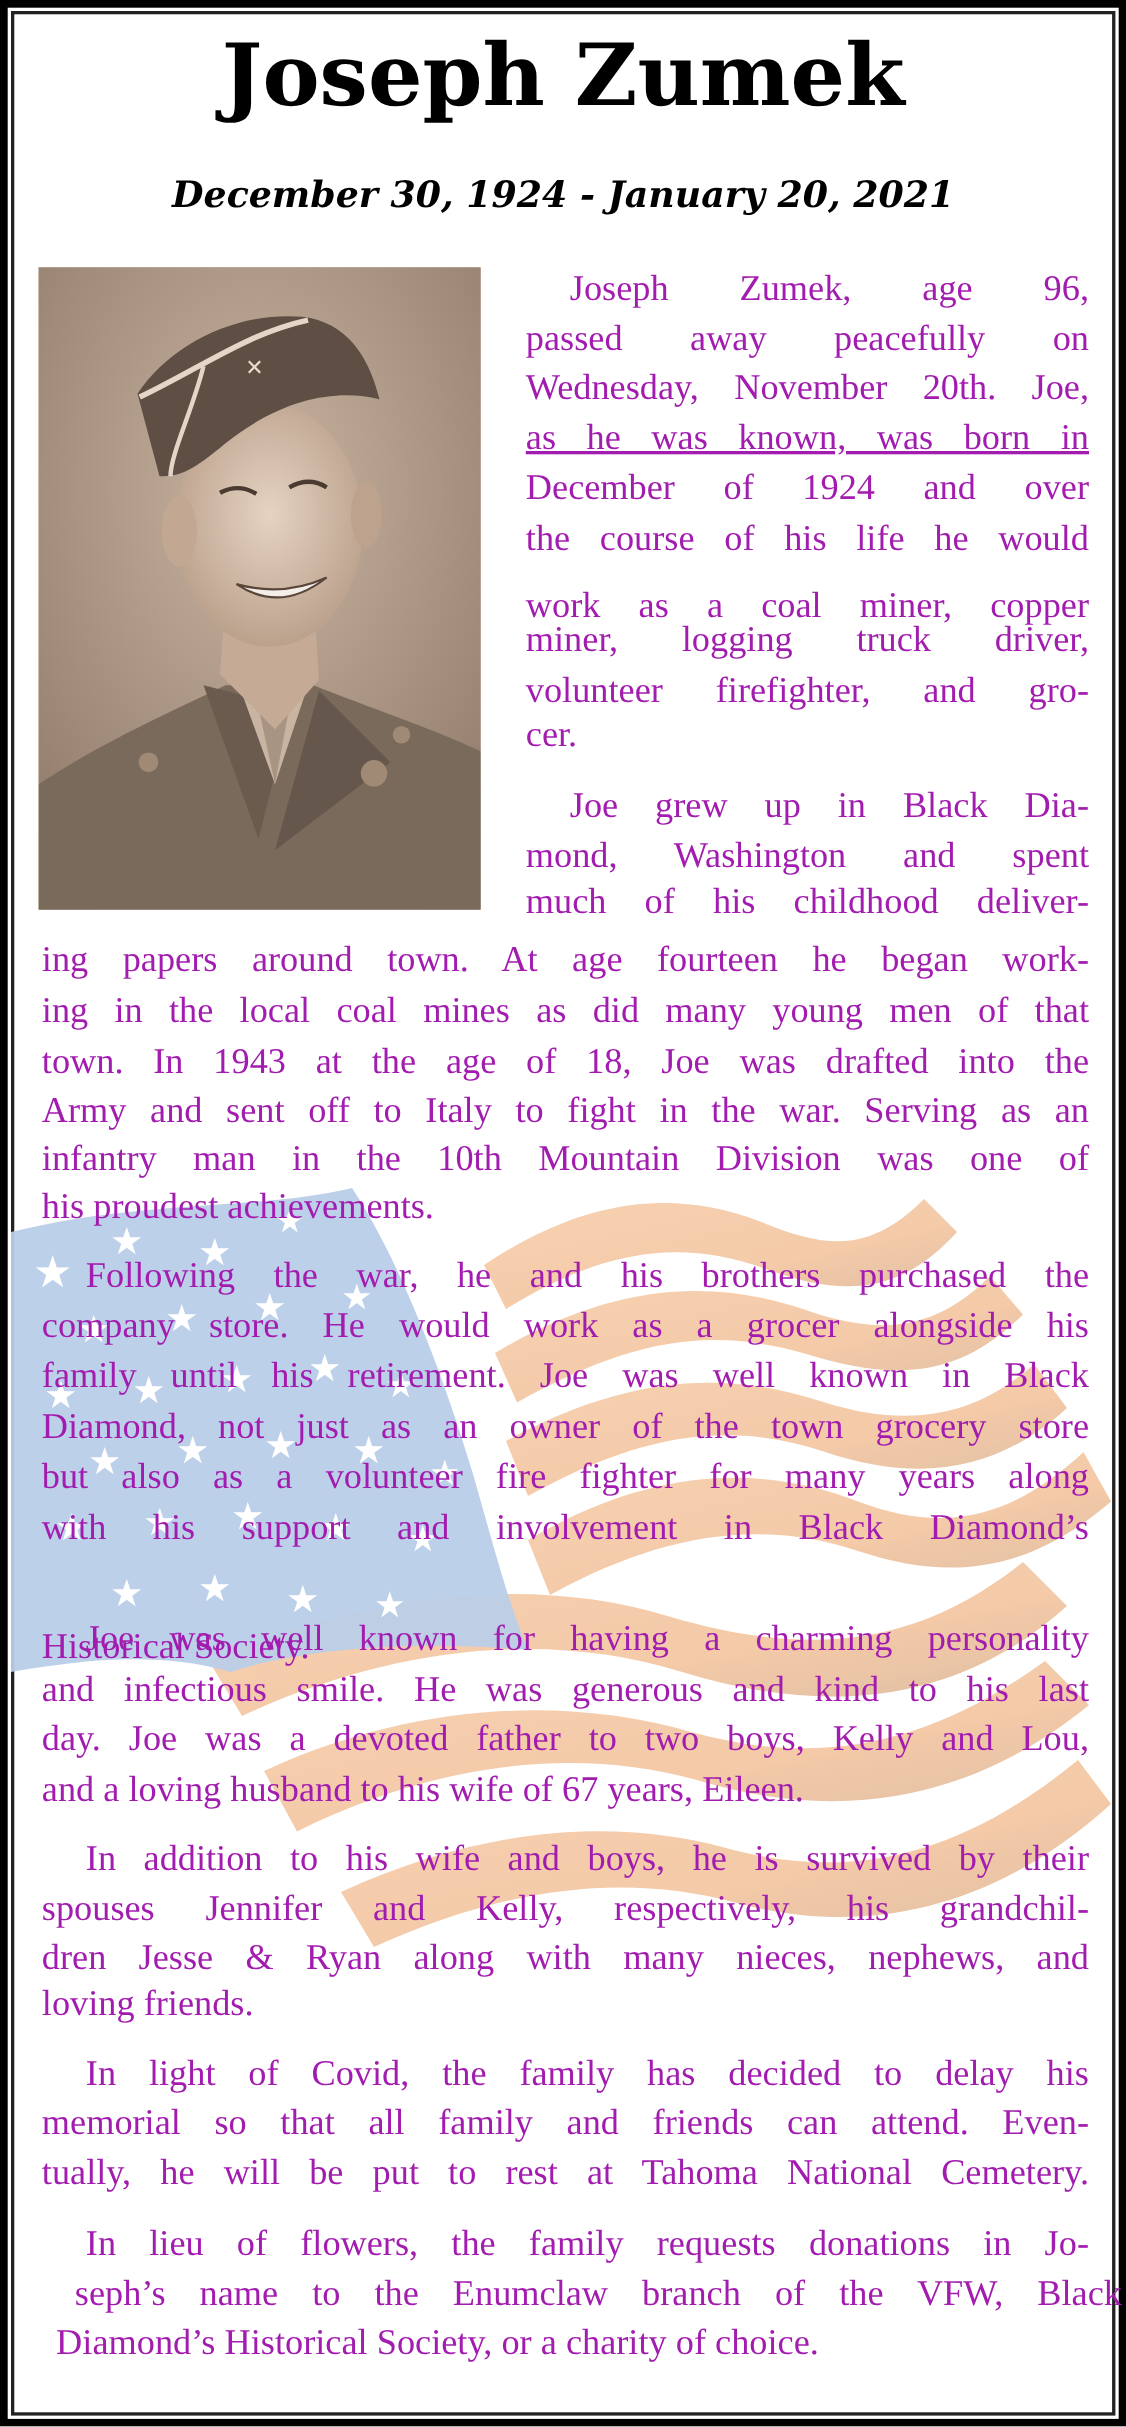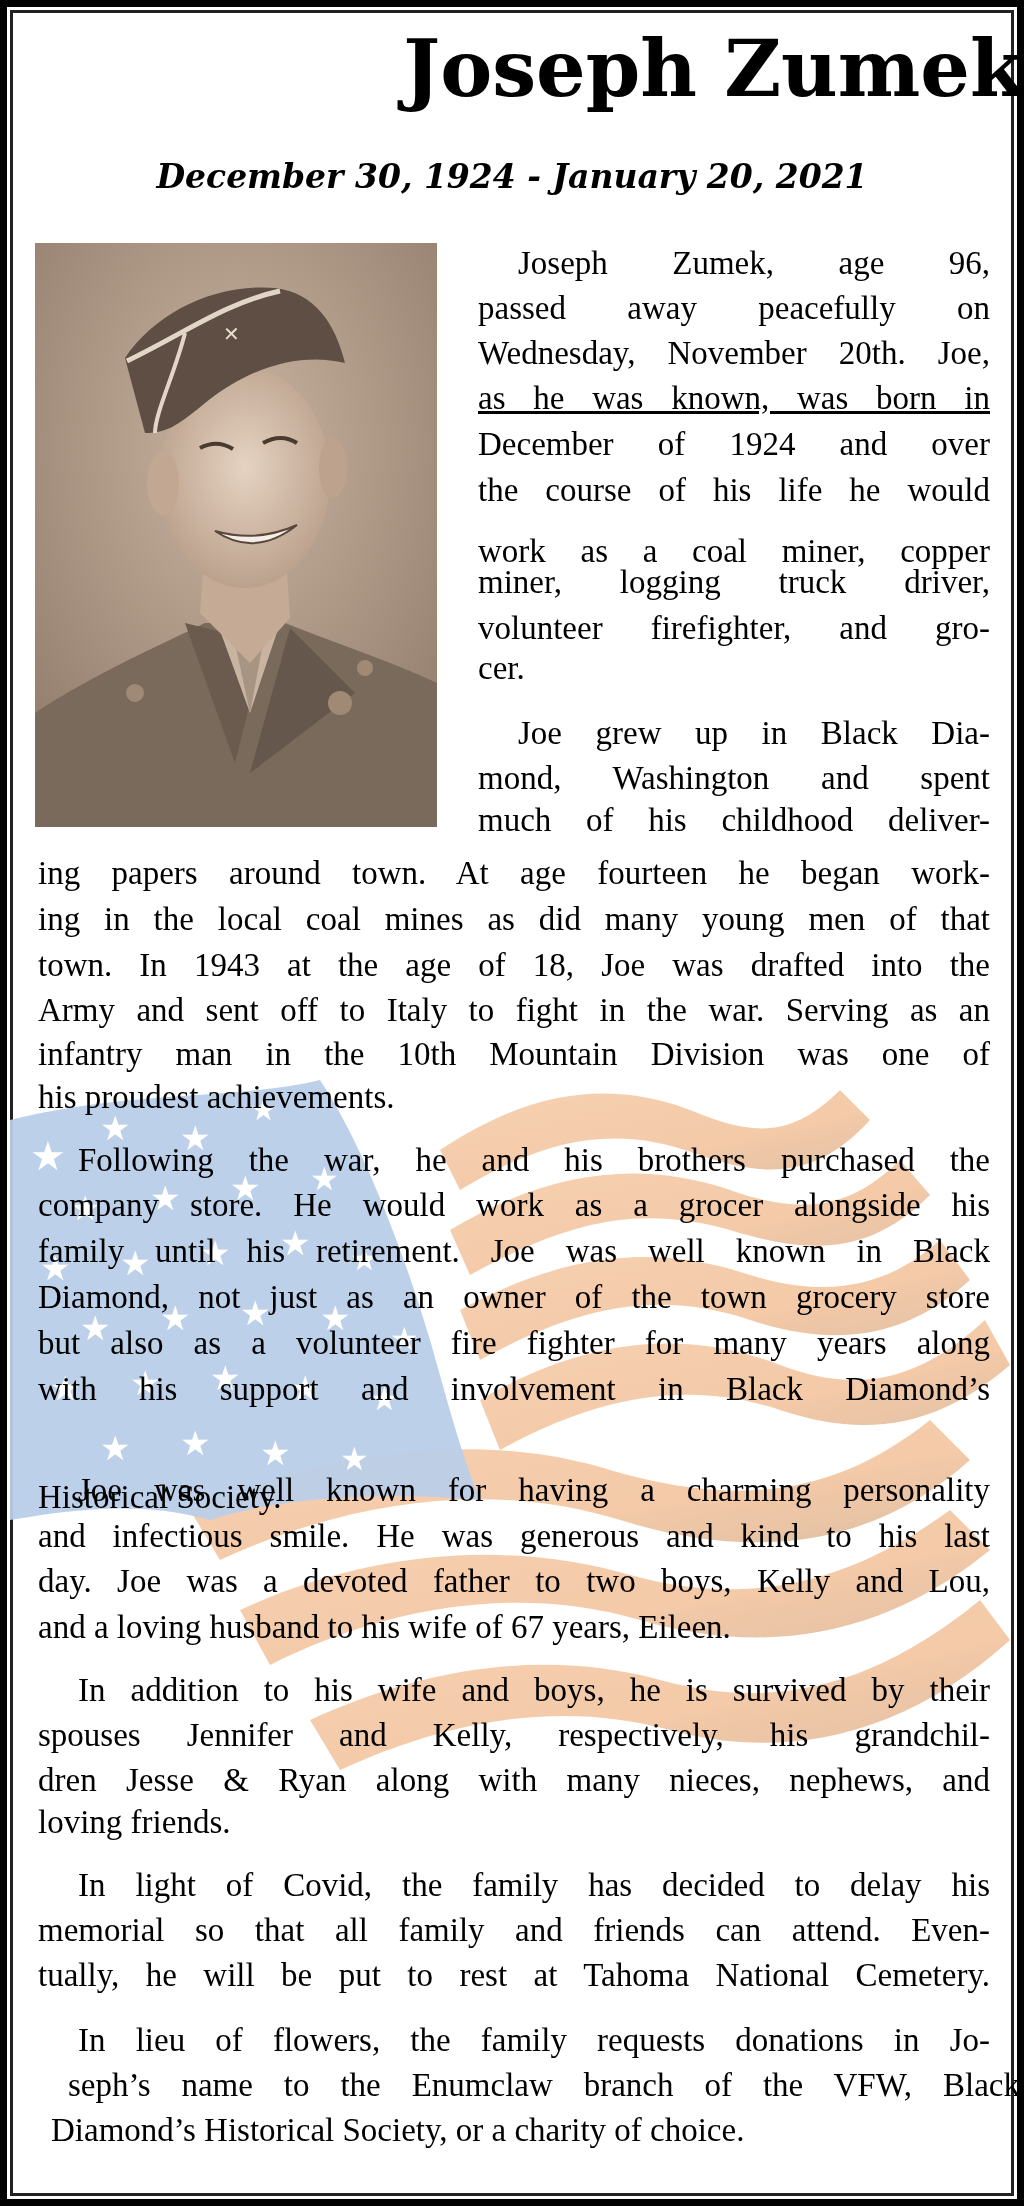--- a/index.html
+++ b/index.html
@@ -6,37 +6,37 @@
   body { width: 1024px; height: 2206px; position: relative; overflow: hidden; }
   .outer {
     position: absolute; left: 0; top: 0; width: 1024px; height: 2206px;
     box-sizing: border-box; border: 7px solid #000; background: #fff;
   }
   .inner {
     position: absolute; left: 10px; top: 10px; right: 10px; bottom: 10px;
     border: 3px solid #222; background: #fff;
   }
   .title {
-    position: absolute; left: 0; width: 1024px; top: 30px; text-align: right;
+    position: absolute; left: 0; width: 1024px; top: 30px; text-align: center;
     font-family: "DejaVu Serif", serif; font-weight: bold; font-size: 78px;
     letter-spacing: 0px; color: #000; line-height: 1;
   }
   .dates {
     position: absolute; left: 0; width: 1024px; top: 160px; text-align: center;
     font-family: "DejaVu Serif", serif; font-weight: bold; font-size: 33px;
     color: #000; line-height: 1; font-style: italic;
   }
   .photo {
     position: absolute; left: 35px; top: 243px; width: 402px; height: 584px;
     overflow: hidden; background: #a88f7c;
   }
   .flag { position: absolute; left: 10px; top: 1080px; width: 1004px; height: 700px; }
   .line {
     position: absolute; font-family: "Liberation Serif", serif; font-size: 33px;
-    color: #000000; white-space: nowrap; text-align: justify; text-align-last: justify;
+    color: #a21caf; white-space: nowrap; text-align: justify; text-align-last: justify;
     height: 40px; line-height: 40px;
   }
   .line.last { text-align-last: left; }
 </style>
 </head>
 <body>
 
 <div class="outer"></div>
 <div class="inner"></div>
 

